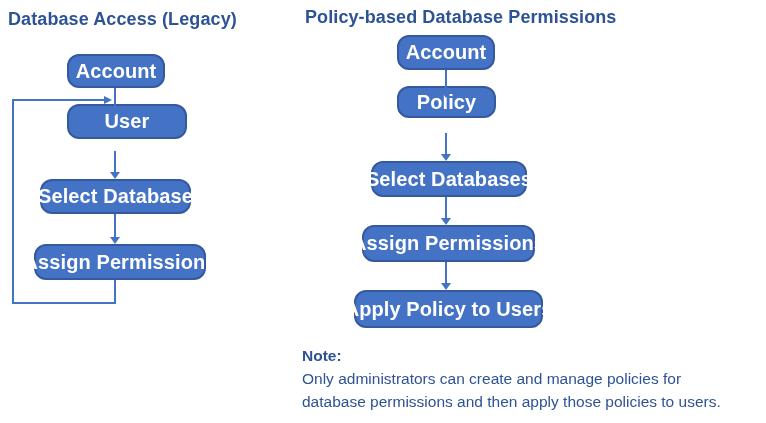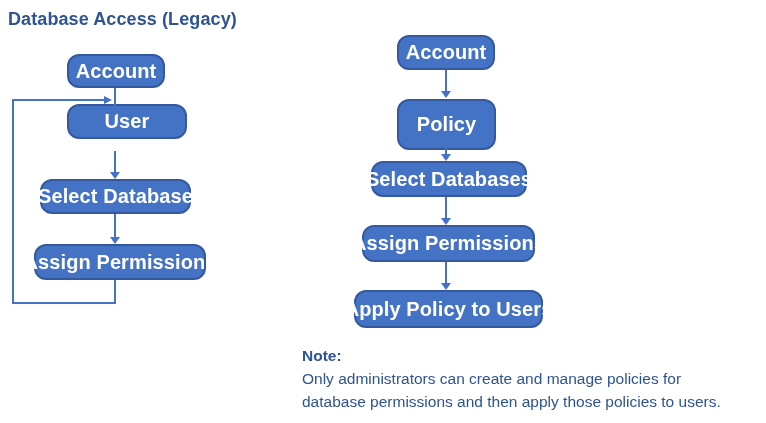--- a/index.html
+++ b/index.html
@@ -98,24 +98,25 @@
 
   <div class="vline" style="left:114px;top:214px;height:23px;"></div>
   <div class="arrow-down" style="left:110px;top:237px;"></div>
 
   <div class="vline" style="left:114px;top:280px;height:24px;"></div>
   <div class="hline" style="left:12px;top:302px;width:104px;"></div>
   <div class="vline" style="left:12px;top:99px;height:205px;"></div>
   <div class="hline" style="left:12px;top:99px;width:92px;"></div>
   <div class="arrow-right" style="left:104px;top:95.5px;"></div>
 
+  <div class="diagram-title" style="left:305px;top:7px;">Policy-based Database Permissions</div>
 
   <div class="node" style="left:397px;top:35px;width:98px;height:35px;">Account</div>
 
-  <div class="node" style="left:397px;top:99px;width:99px;height:51px;">Policy</div>
+  <div class="node" style="left:397px;top:86px;width:99px;height:32px;">Policy</div>
 
   <div class="node" style="left:371px;top:161px;width:156px;height:36px;">Select Databases</div>
 
   <div class="node" style="left:362px;top:225px;width:173px;height:37px;">Assign Permissions</div>
 
   <div class="node" style="left:354px;top:290px;width:189px;height:38px;">Apply Policy to Users</div>
 
   <div class="vline" style="left:445px;top:70px;height:21px;"></div>
   <div class="arrow-down" style="left:441px;top:91px;"></div>
 

